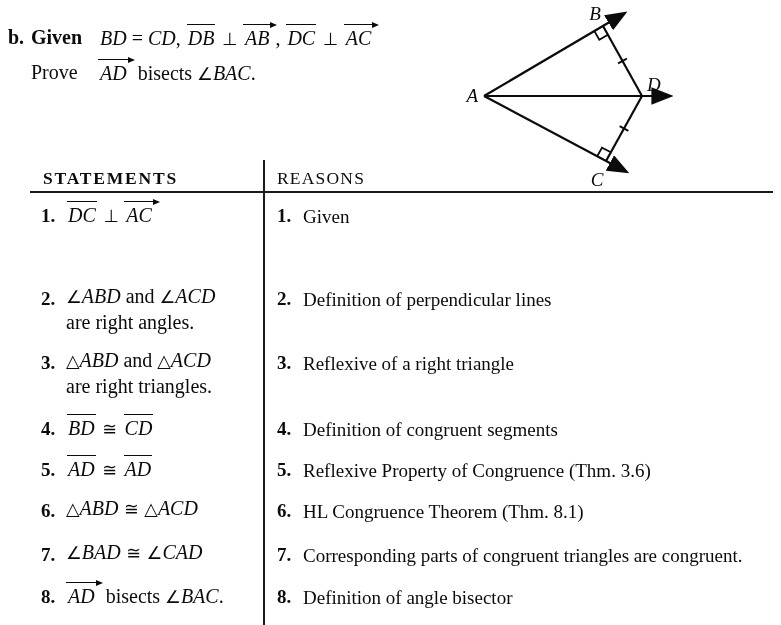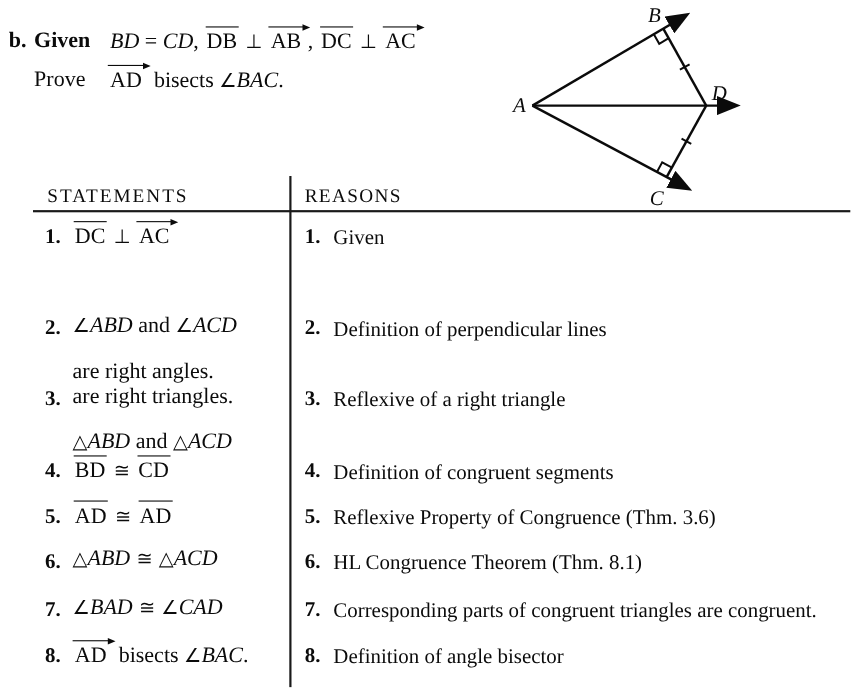--- a/index.html
+++ b/index.html
@@ -12,44 +12,44 @@
   .prove-label{position:absolute;left:31px;top:61px;font-weight:normal;font-size:20px;}
   .given-math{position:absolute;left:100px;top:24px;}
   .prove-math{position:absolute;left:98px;top:59px;}
 
   
   .math{font-size:20px;line-height:25px;}
   .m-line{display:block;min-height:25px;}
   .tk-it{font-style:italic;}
   .tk-rm{font-style:normal;}
   .tk-sym{font-style:normal;font-family:"DejaVu Sans",sans-serif;font-size:0.88em;}
-  .tk-seg,.tk-ray{display:inline-block;position:relative;
+  .tk-seg,.tk-ray{font-style:italic;display:inline-block;position:relative;
                   padding:4px 2px 0 2px;line-height:1.05;}
   .tk-seg::before{content:"";position:absolute;left:1px;right:1px;top:0;
                   border-top:1.7px solid #0b0b0b;}
   .tk-ray{margin-right:4px;}
   .tk-ray::before{content:"";position:absolute;left:0;right:-1px;top:0;
                   border-top:1.7px solid #0b0b0b;}
   .tk-ray::after{content:"";position:absolute;right:-6px;top:-2.5px;width:0;height:0;
                  border-left:7px solid #0b0b0b;border-top:3.3px solid transparent;
                  border-bottom:3.3px solid transparent;}
 
   
-  .h-stmt{position:absolute;left:43px;top:168px;font-weight:normal;font-size:17.5px;letter-spacing:1.8px;}
+  .h-stmt{position:absolute;left:43px;top:168px;font-weight:bold;font-size:17.5px;letter-spacing:1.8px;}
   .h-rsn{position:absolute;left:277px;top:168px;font-weight:normal;font-size:17.5px;letter-spacing:1.2px;}
   .hrule{position:absolute;left:30px;top:191px;width:743px;height:2px;background:#1a1a1a;}
   .vrule{position:absolute;left:263px;top:160px;width:1.6px;height:465px;background:#1a1a1a;}
 
   
   .prow{position:absolute;left:0;width:781px;}
   .stmt-num{position:absolute;left:41px;top:4px;font-weight:bold;font-size:19px;}
   .stmt-math{position:absolute;left:66px;top:0;width:212px;}
   .rsn-num{position:absolute;left:277px;top:4px;font-weight:bold;font-size:19px;}
   .rsn-text{position:absolute;left:303px;top:4px;width:472px;font-size:19px;line-height:24px;}
-  .stmt-math .m-line + .m-line{margin-top:16px;}
+  .stmt-math .m-line + .m-line{margin-top:0px;}
   #row-0 .stmt-math .m-line + .m-line{}
 
   
   .diagram{position:absolute;left:445px;top:0;}
   .dlabel{font-family:"Liberation Serif","DejaVu Serif",serif;font-style:italic;font-size:19px;fill:#0b0b0b;}
 </style>
 </head>
 <body>
 
 <div class="page">
@@ -108,22 +108,22 @@
         <span class="stmt-math math">
           <span class="m-line"><span class="tk-sym">∠</span><span class="tk-it">ABD</span><span class="tk-rm"> and </span><span class="tk-sym">∠</span><span class="tk-it">ACD</span></span>
           <span class="m-line"><span class="tk-rm">are right angles.</span></span>
         </span>
         <span class="rsn-num">2.</span>
         <span class="rsn-text">Definition of perpendicular lines</span>
       </div>
       <div class="prow" id="row-2" style="top: 348px;">
         <span class="stmt-num">3.</span>
         <span class="stmt-math math">
+          <span class="m-line"><span class="tk-sym">△</span><span class="tk-it">ABD</span><span class="tk-rm"> and </span><span class="tk-sym">△</span><span class="tk-it">ACD</span></span>
           <span class="m-line"><span class="tk-rm">are right triangles.</span></span>
-          <span class="m-line"><span class="tk-sym">△</span><span class="tk-it">ABD</span><span class="tk-rm"> and </span><span class="tk-sym">△</span><span class="tk-it">ACD</span></span>
         </span>
         <span class="rsn-num">3.</span>
         <span class="rsn-text">Reflexive of a right triangle</span>
       </div>
       <div class="prow" id="row-3" style="top: 414px;">
         <span class="stmt-num">4.</span>
         <span class="stmt-math math">
           <span class="m-line"><span class="tk-seg">BD</span><span class="tk-sym"> ≅ </span><span class="tk-seg">CD</span></span>
         </span>
         <span class="rsn-num">4.</span>

